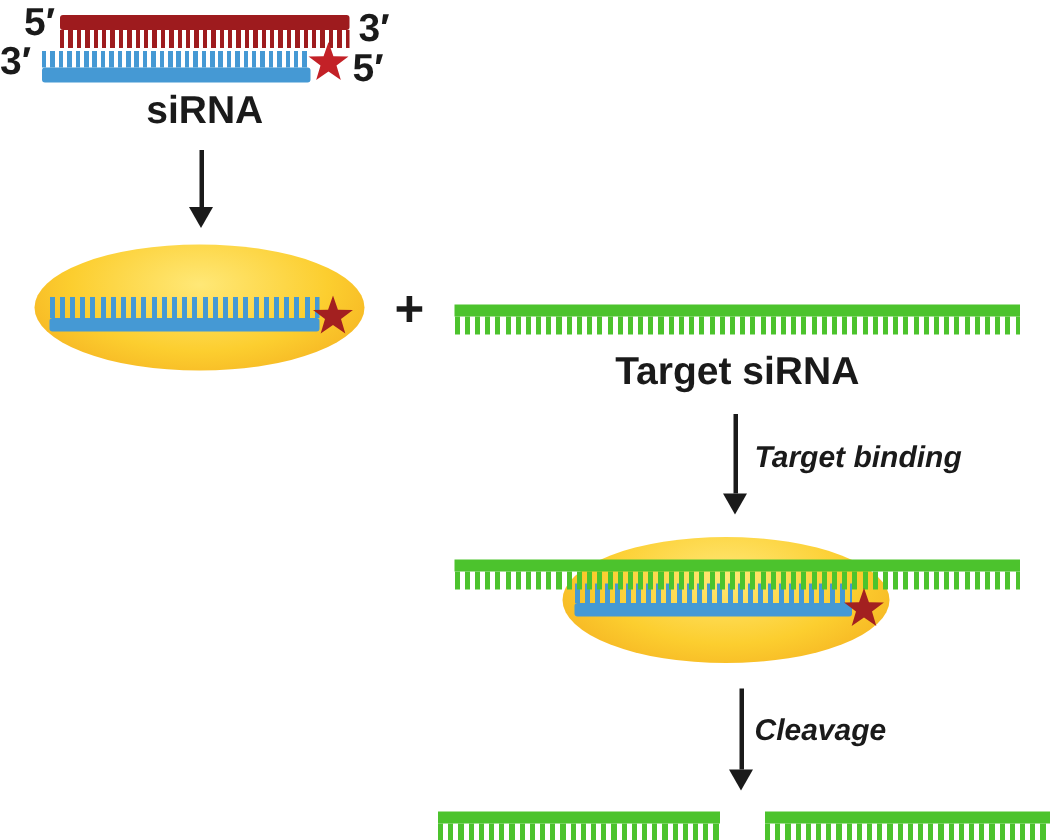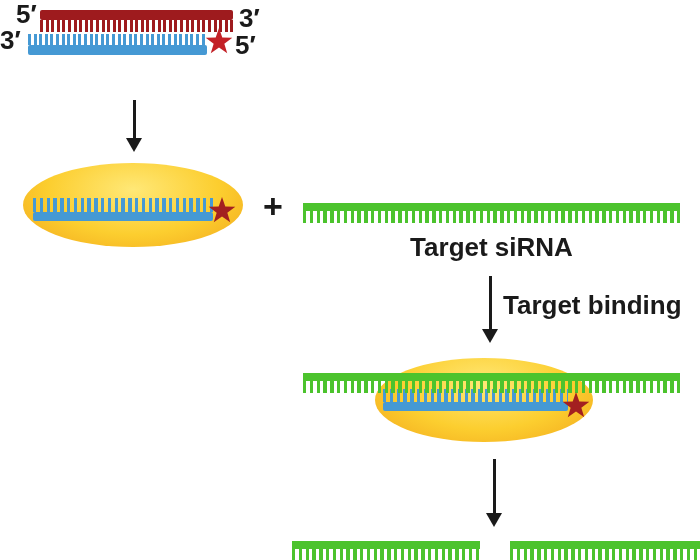--- a/index.html
+++ b/index.html
@@ -6,21 +6,21 @@
   #stage{
     position:relative;width:700px;height:560px;background:#fff;
     overflow:hidden;
     font-family:"Liberation Sans","DejaVu Sans",sans-serif;
     color:var(--text,#1a1a1a);
   }
   .abs{position:absolute;}
   .lbl{font-weight:bold;color:var(--text);white-space:nowrap;}
   .end-lbl{font-size:26px;line-height:26px;}
   .title-lbl{font-size:26px;line-height:26px;}
-  .step-lbl{font-size:26px;line-height:22px;}
+  .step-lbl{font-size:20px;line-height:22px;font-style:italic;}
   .plus-lbl{font-size:34px;line-height:34px;}
 
   
   .strand{position:absolute;}
   .backbone{width:100%;}
   .teeth{width:100%;}
   
   .red .backbone{height:10px;background:var(--red-strand);border-radius:2px;}
   .red .teeth{height:12px;background:repeating-linear-gradient(90deg,var(--red-strand) 0 3px,transparent 3px 5.6px);}
   
@@ -64,20 +64,21 @@
   <div class="strand blue" style="left:28px;top:34px;width:179px;">
     <div class="teeth"></div>
     <div class="backbone"></div>
   </div>
   <div class="star" style="left:205px;top:28px;width:28px;height:28px;color:var(--star-bright);">
     <svg viewBox="0 0 24 24">
         <polygon fill="currentColor" points="12,0 14.82,8.12 23.41,8.29 16.57,13.48 19.05,21.71 12,16.8 4.95,21.71 7.43,13.48 0.59,8.29 9.18,8.12"></polygon>
       </svg>
   </div>
 
+  <div class="abs lbl title-lbl" style="left:40px;top:60px;width:193px;text-align:center;">siRNA</div>
 
   <div class="arrow" style="left:126px;top:100px;">
     <div class="stem" style="height:38px;"></div>
     <div class="head"></div>
   </div>
 
   <div class="risc" style="left:23px;top:163px;width:220px;height:84px;"></div>
   <div class="strand blue2" style="left:33px;top:198px;width:180px;">
     <div class="teeth"></div>
     <div class="backbone"></div>
@@ -114,20 +115,21 @@
   <div class="star" style="left:562px;top:392px;width:28px;height:28px;color:var(--star-dark);">
     <svg viewBox="0 0 24 24">
         <polygon fill="currentColor" points="12,0 14.82,8.12 23.41,8.29 16.57,13.48 19.05,21.71 12,16.8 4.95,21.71 7.43,13.48 0.59,8.29 9.18,8.12"></polygon>
       </svg>
   </div>
 
   <div class="arrow" style="left:486px;top:459px;">
     <div class="stem" style="height:54px;"></div>
     <div class="head"></div>
   </div>
+  <div class="abs lbl step-lbl" style="left:503px;top:476px;">Cleavage</div>
 
   <div class="strand green" style="left:292px;top:541px;width:188px;">
     <div class="backbone"></div>
     <div class="teeth"></div>
   </div>
   <div class="strand green" style="left:510px;top:541px;width:190px;">
     <div class="backbone"></div>
     <div class="teeth"></div>
   </div>
 

